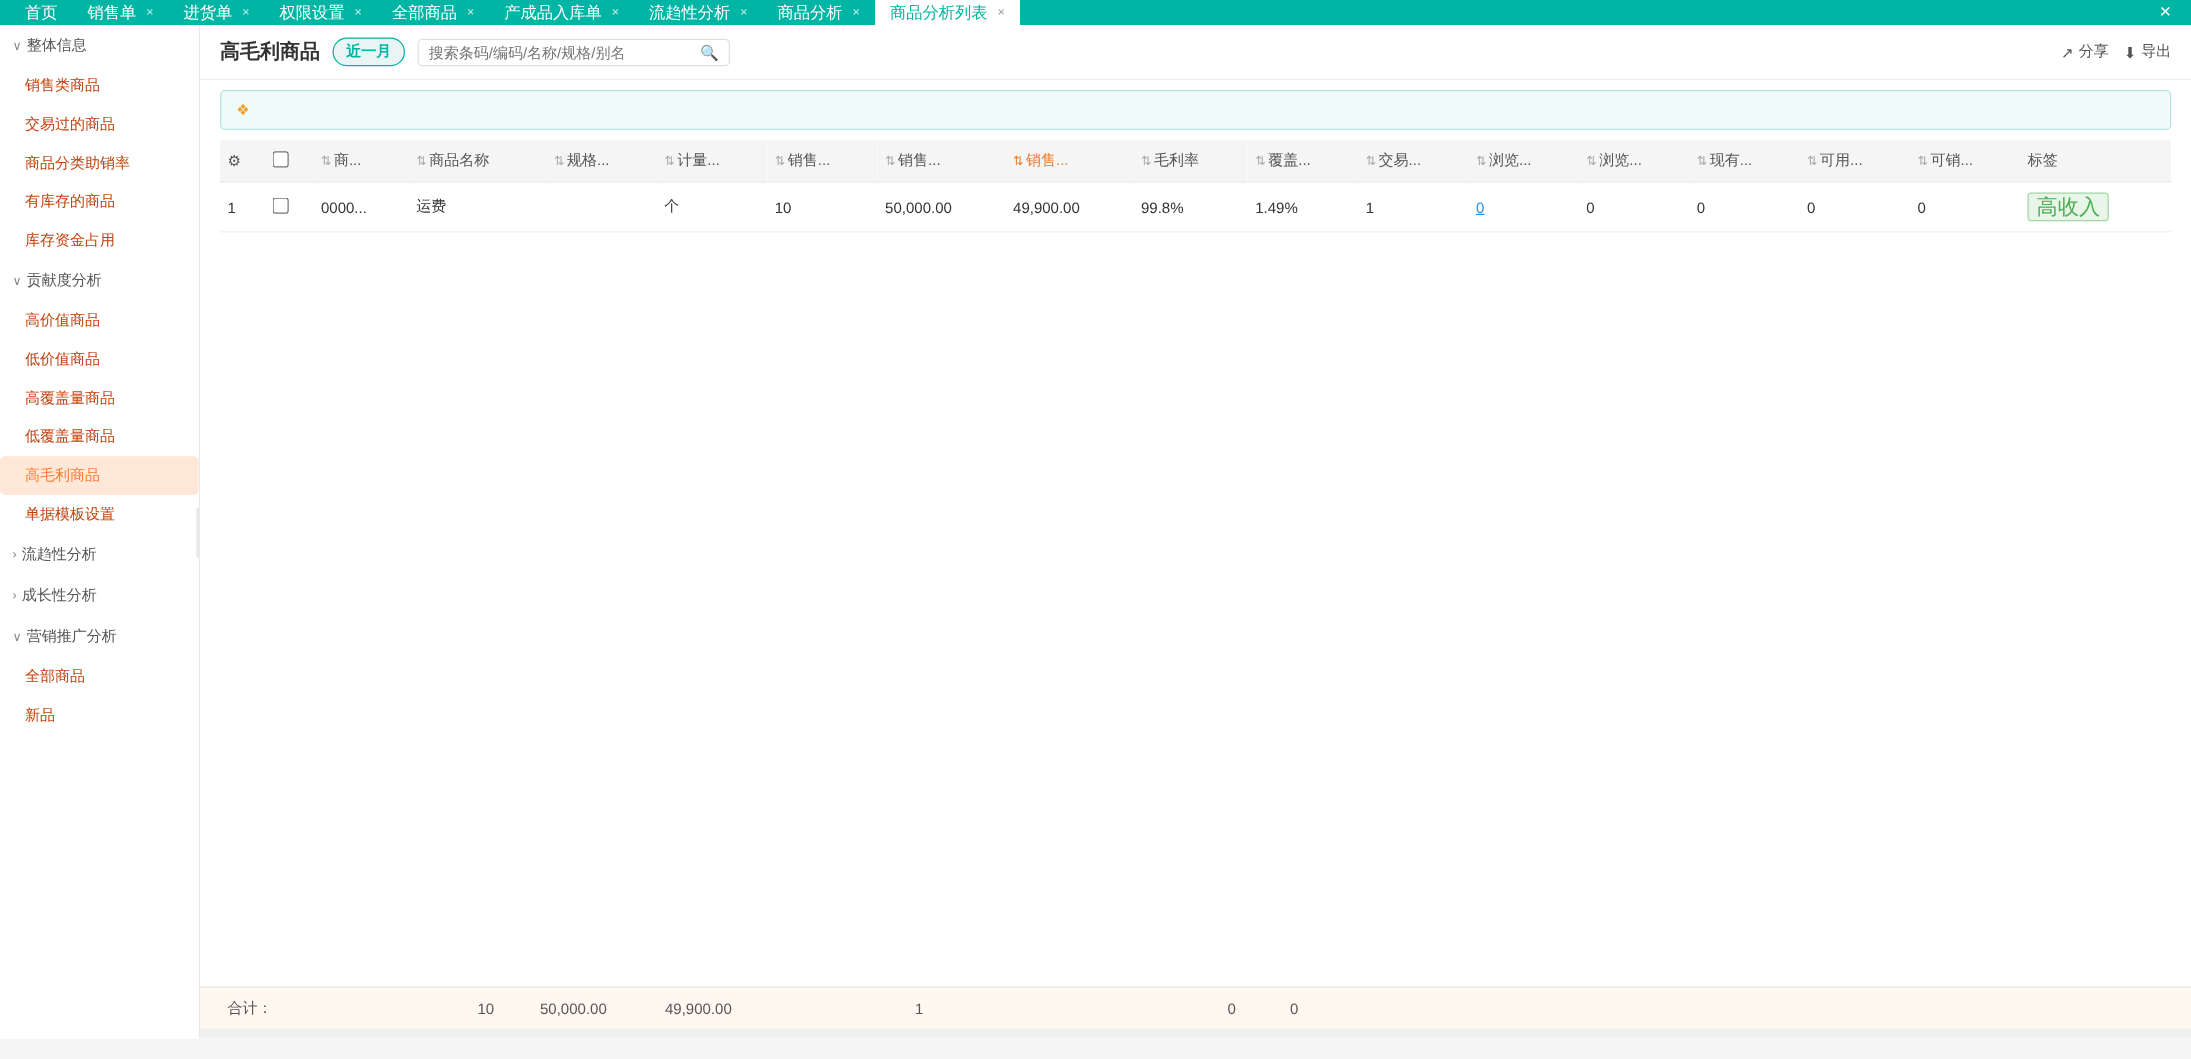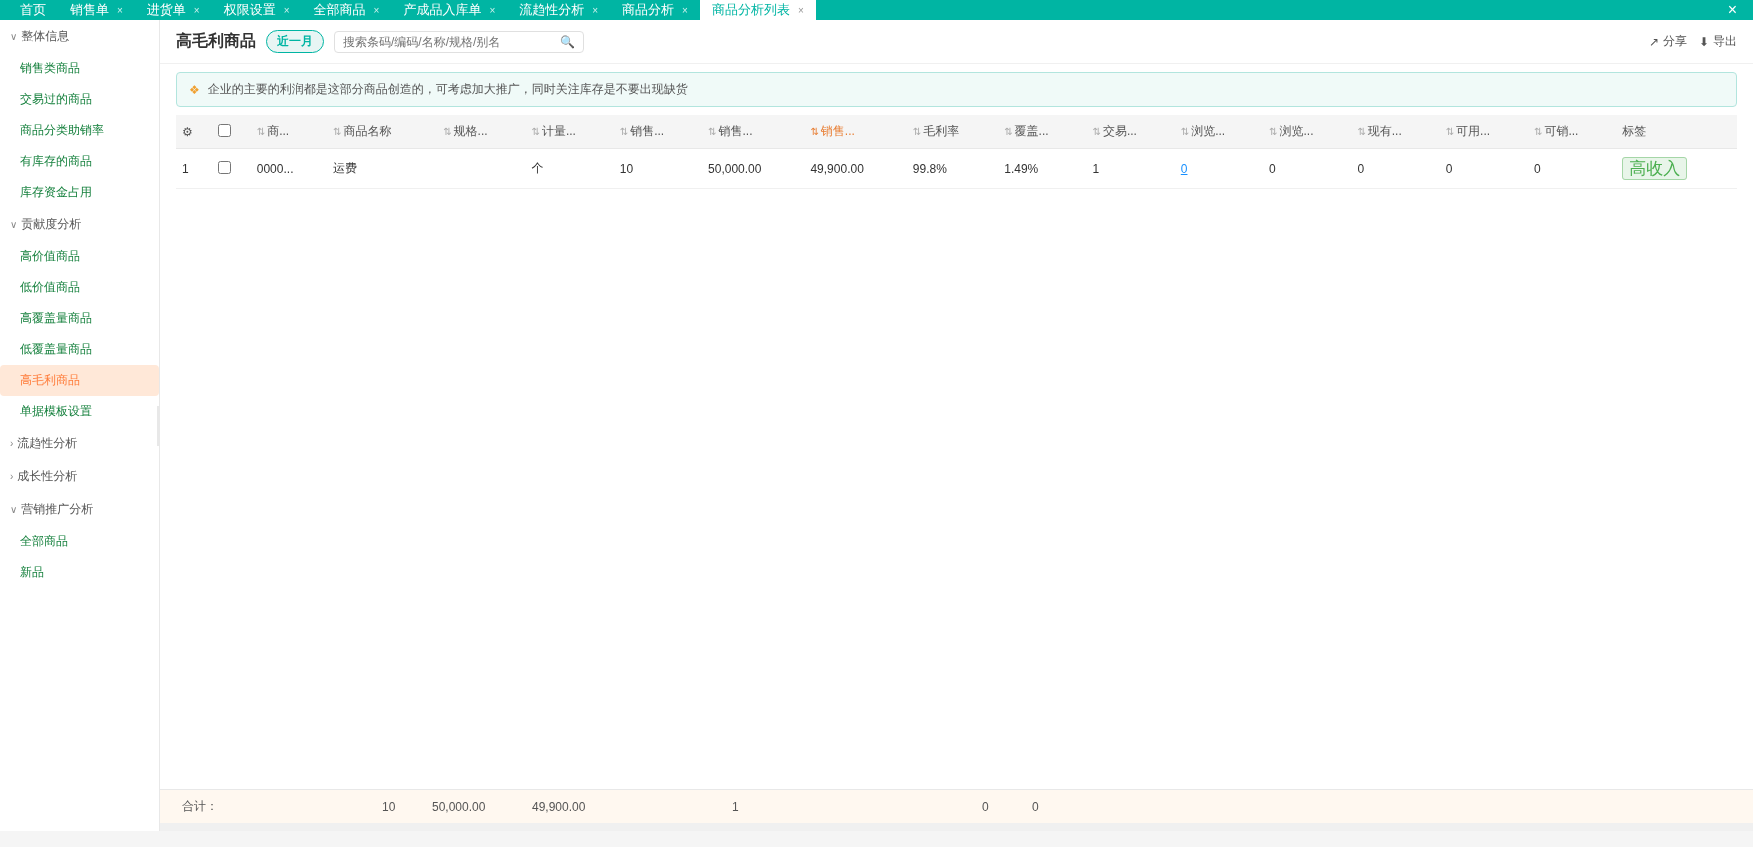--- a/index.html
+++ b/index.html
@@ -89,21 +89,21 @@
       cursor: pointer;
       gap: 4px;
     }
     .sidebar-section-header .arrow {
       font-size: 10px;
       color: #888;
     }
     .sidebar-item {
       padding: 7px 10px 7px 20px;
       font-size: 12px;
-      color: #15803d;
+      color: #c2410c;
       cursor: pointer;
       white-space: nowrap;
     }
     .sidebar-item.active {
       background: #ffe8d8;
       color: #ff7c3a;
       border-radius: 4px;
     }
 
     
@@ -398,21 +398,20 @@
         </div>
         <div class="header-action-btn">
           <span>⬇</span>
           <span>导出</span>
         </div>
       </div>
     </div>
 
     <div class="info-banner">
       <span class="tip-icon">❖</span>
-      <span>企业的主要的利润都是这部分商品创造的，可考虑加大推广，同时关注库存是不要出现缺货</span>
     </div>
 
     <div class="table-wrapper">
       <table>
         <thead>
           <tr>
             <th>
                 <span class="col-label">⚙</span>
               </th>
             <th><input type="checkbox" style=""></th>

